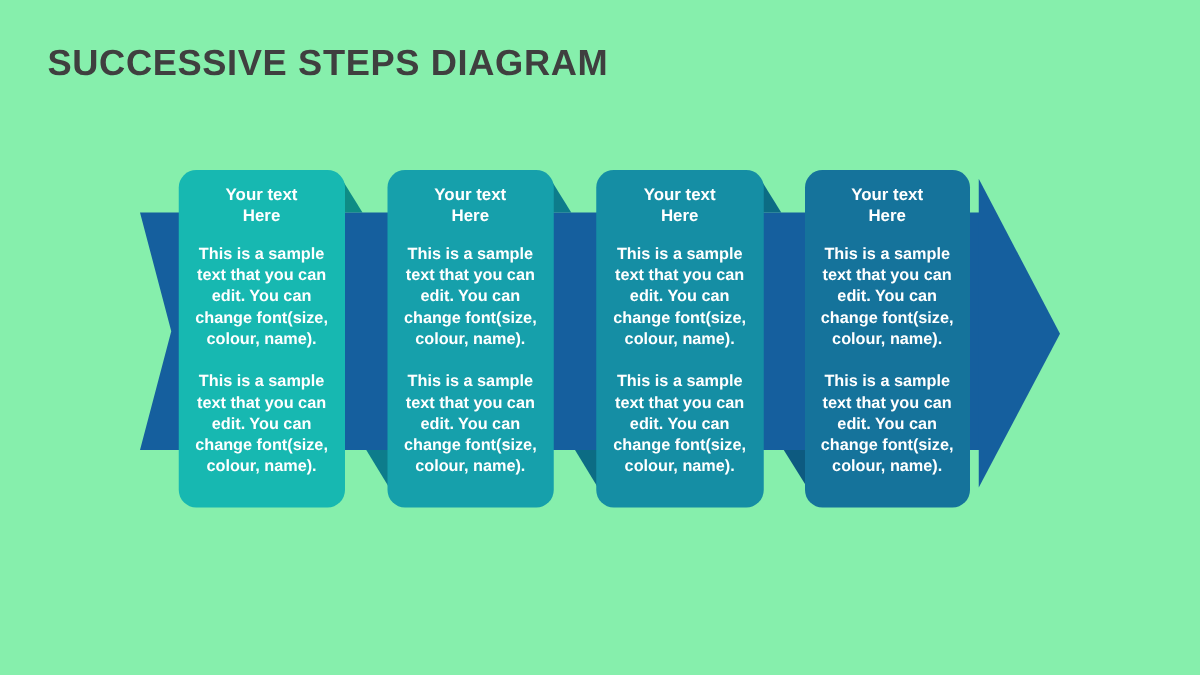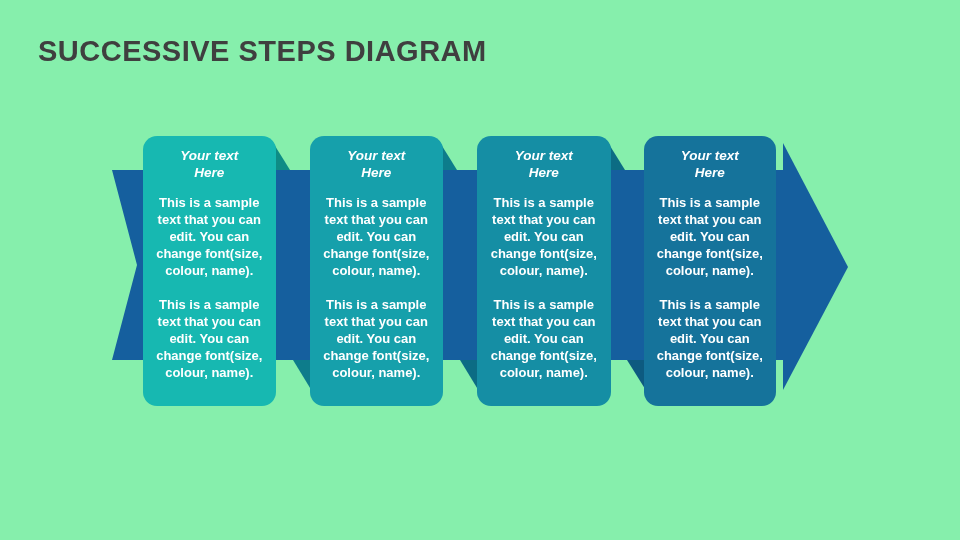--- a/index.html
+++ b/index.html
@@ -38,21 +38,20 @@
   }
   .card-1 { left: 142.5px; width: 133.5px; }
   .card-2 { left: 309.5px; width: 133.5px; }
   .card-3 { left: 476.5px; width: 134.5px; }
   .card-4 { left: 644px;   width: 131.5px; }
   .card-title {
     font-size: 13.5px;
     font-weight: 700;
     line-height: 17px;
     white-space: pre-line;
-    font-style: italic;
   }
   .card-paragraph {
     margin-top: 13px;
     font-size: 13px;
     font-weight: 600;
     line-height: 17px;
     white-space: pre-line;
   }
   .card-paragraph + .card-paragraph { margin-top: 17px; }
 </style>

